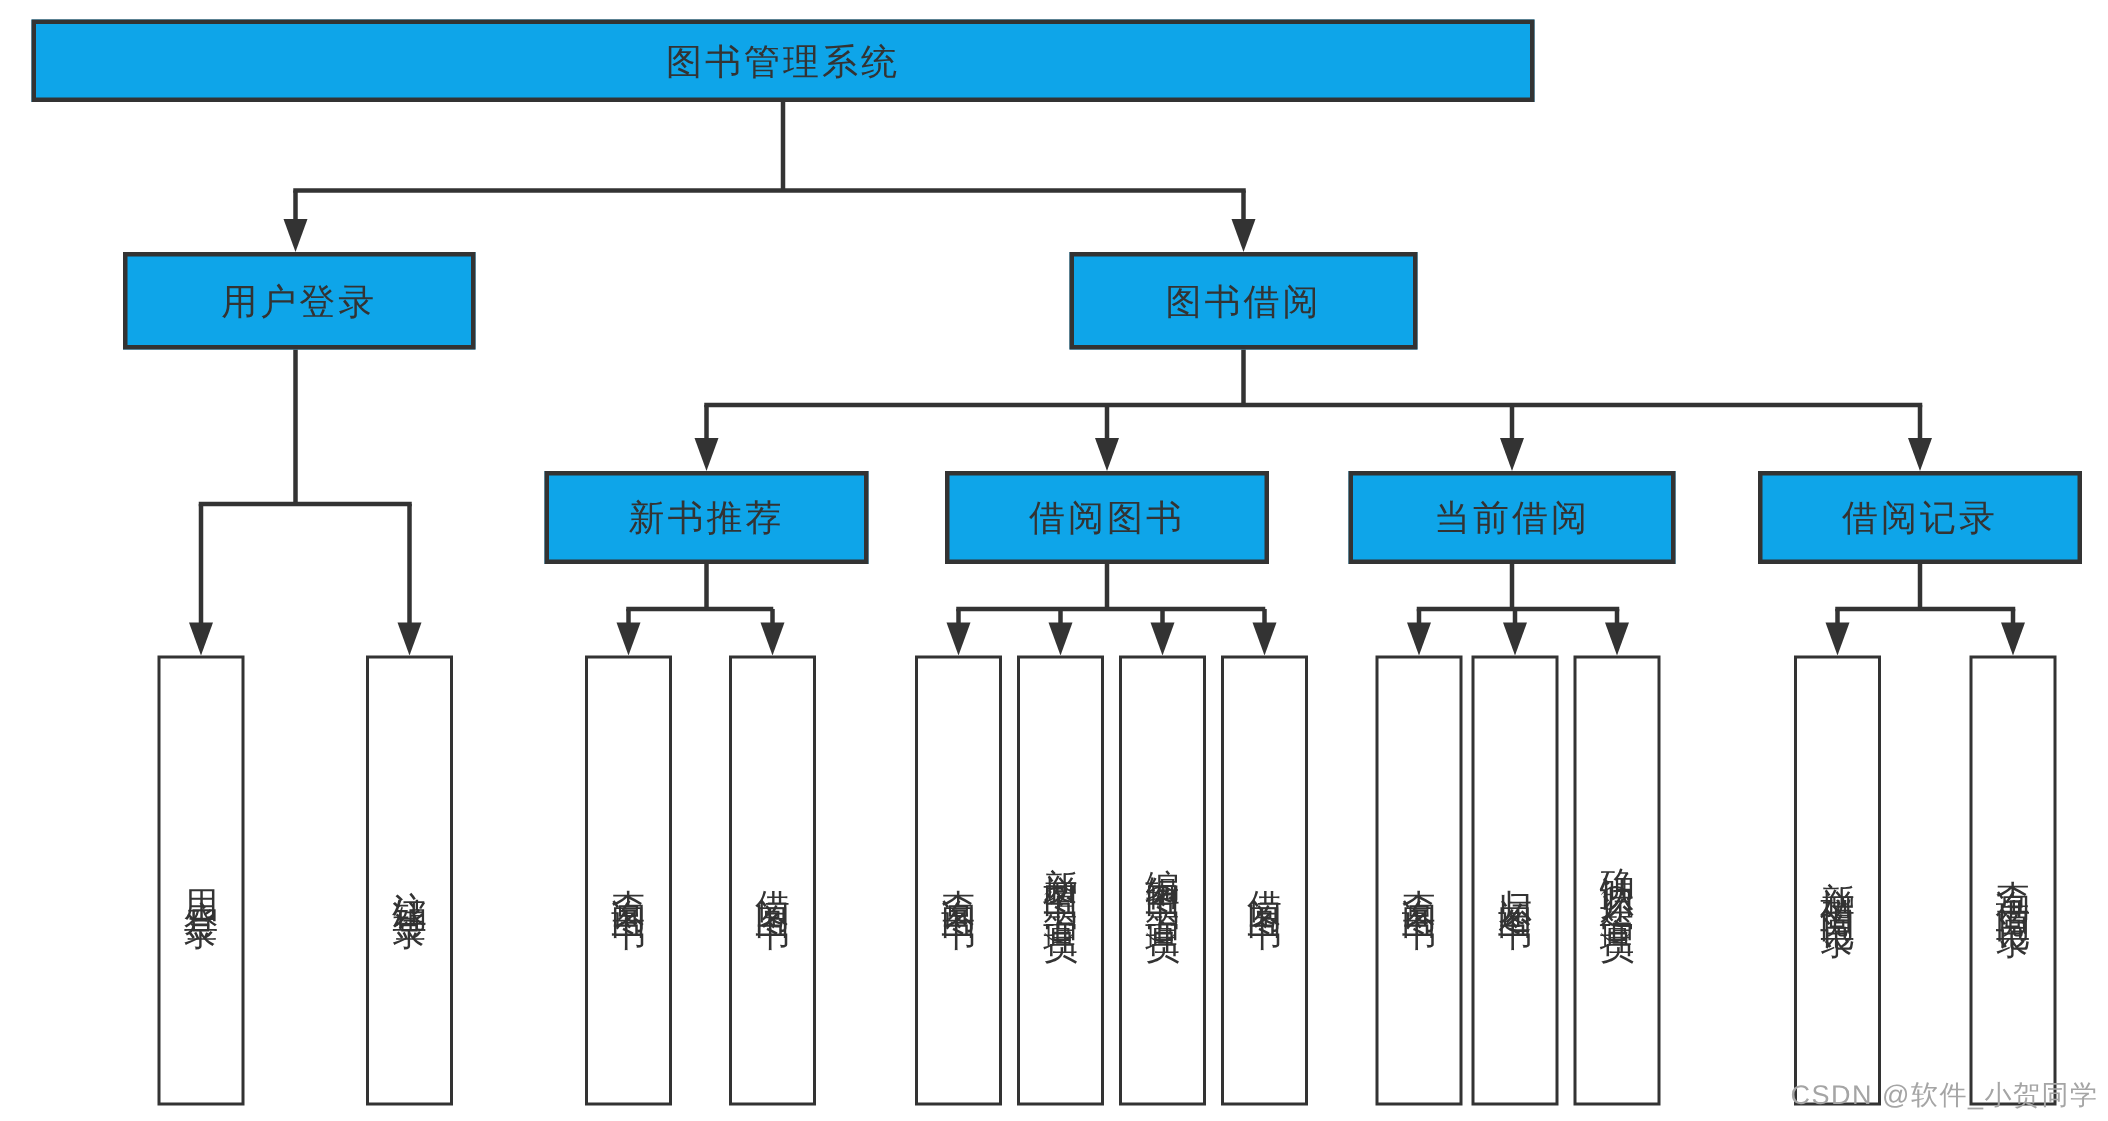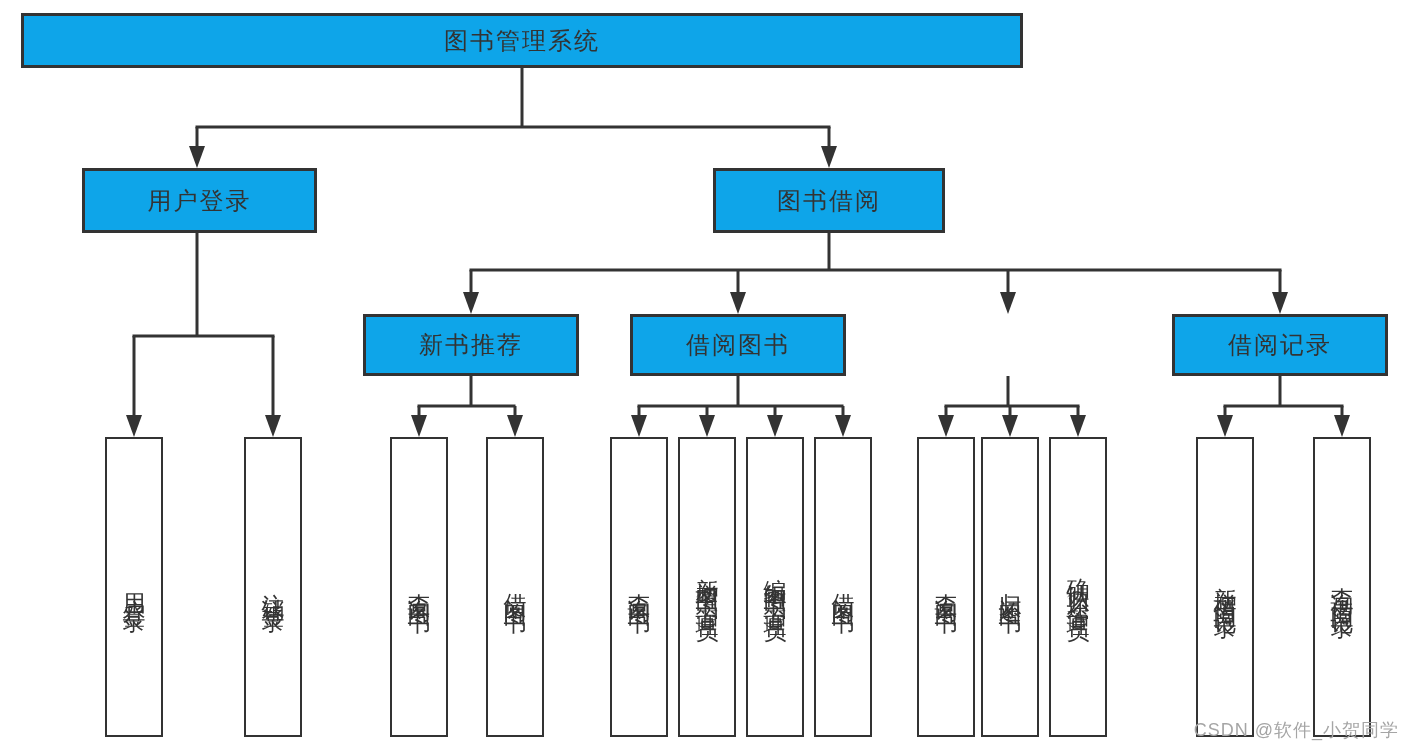--- a/index.html
+++ b/index.html
@@ -144,20 +144,21 @@
       <polygon points="1334,415 1350,415 1342,437" fill="#333333"></polygon>
     </svg>
 
   <div class="node node-root">图书管理系统</div>
 
   <div class="node node-l2" style="left:82px;width:235px;">用户登录</div>
   <div class="node node-l2" style="left:713px;width:232px;">图书借阅</div>
 
   <div class="node node-l3" style="left:363px;width:216px;">新书推荐</div>
   <div class="node node-l3" style="left:630px;width:216px;">借阅图书</div>
+  <div class="node node-l3" style="left:899px;width:218px;">当前借阅</div>
   <div class="node node-l3" style="left:1172px;width:216px;">借阅记录</div>
 
   <div class="leaf" style="left:105px;">
     <span>用户登录</span>
   </div>
   <div class="leaf" style="left:244px;">
     <span>注销登录</span>
   </div>
   <div class="leaf" style="left:390px;">
     <span>查询图书</span>

